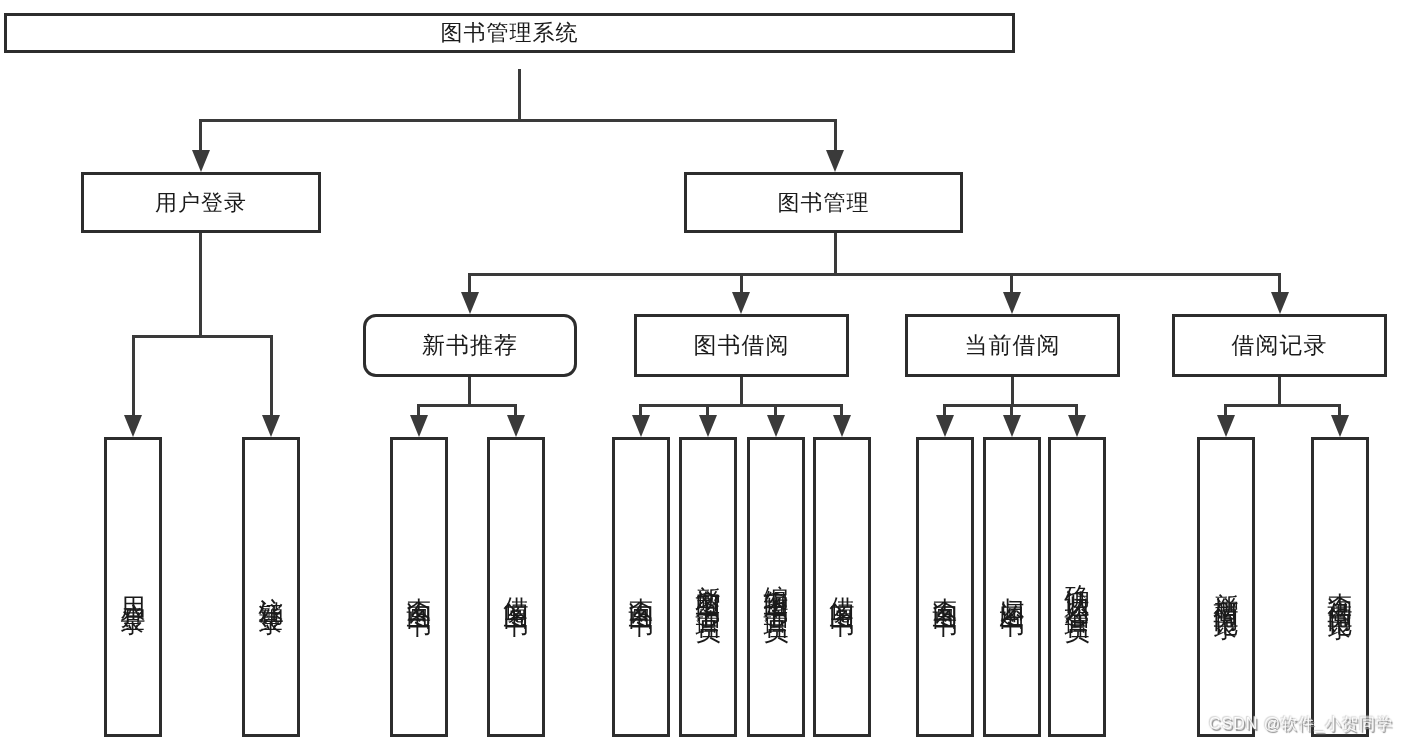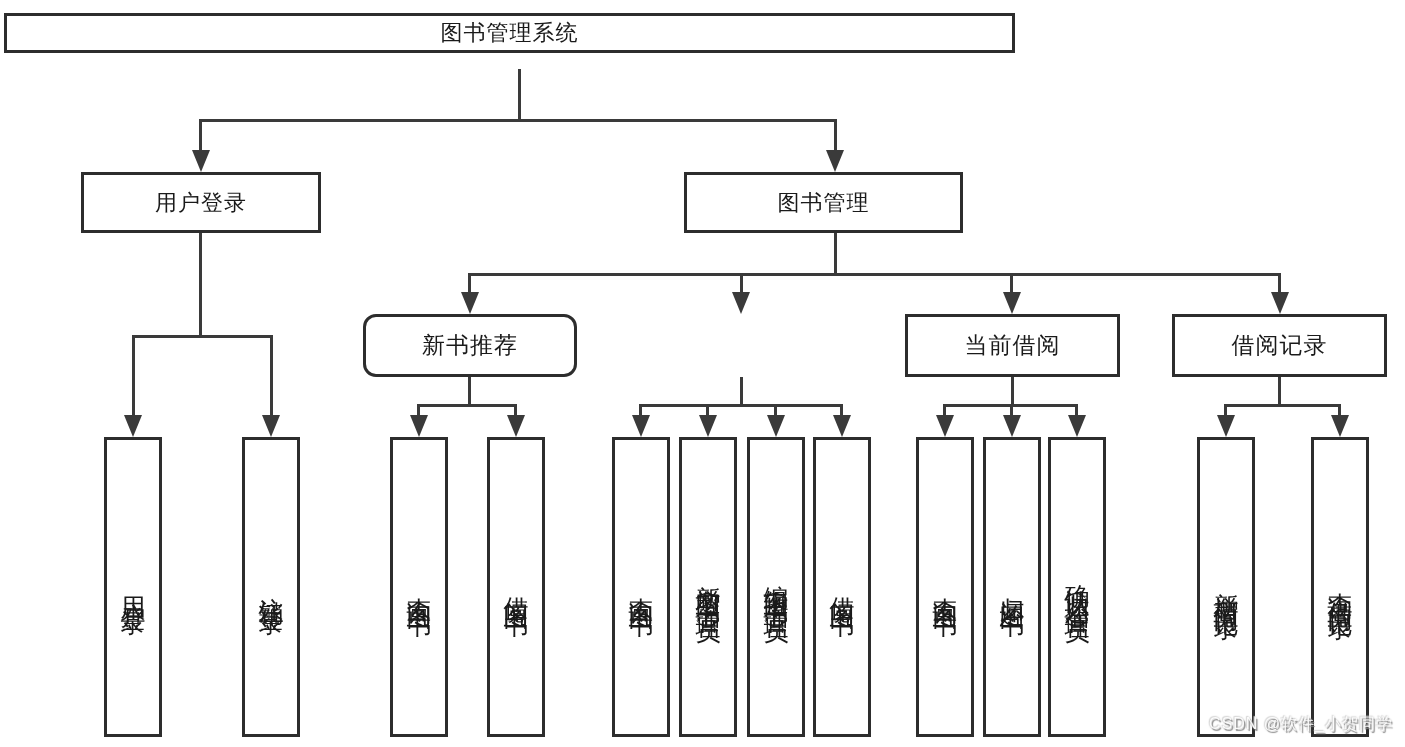--- a/index.html
+++ b/index.html
@@ -70,20 +70,23 @@
   <div class="arrow" style="left:461px;top:292px;"></div>
   <div class="vline" style="left:740px;top:273px;height:21px;"></div>
   <div class="arrow" style="left:732px;top:292px;"></div>
   <div class="vline" style="left:1010px;top:273px;height:21px;"></div>
   <div class="arrow" style="left:1003px;top:292px;"></div>
   <div class="vline" style="left:1278px;top:273px;height:21px;"></div>
   <div class="arrow" style="left:1271px;top:292px;"></div>
 
   <div class="box l3" style="left:363px;width:214px;border-radius:13px;">
     <span>新书推荐</span>
+  </div>
+  <div class="box l3" style="left:634px;width:215px;">
+    <span>图书借阅</span>
   </div>
   <div class="box l3" style="left:1172px;width:215px;">
     <span>借阅记录</span>
   </div>
   <div class="box l3" style="left:905px;width:215px;">
     <span>当前借阅</span>
   </div>
 
   <div class="vline" style="left:468px;top:377px;height:30px;"></div>
   <div class="hline" style="left:417px;top:404px;width:100px;"></div>

